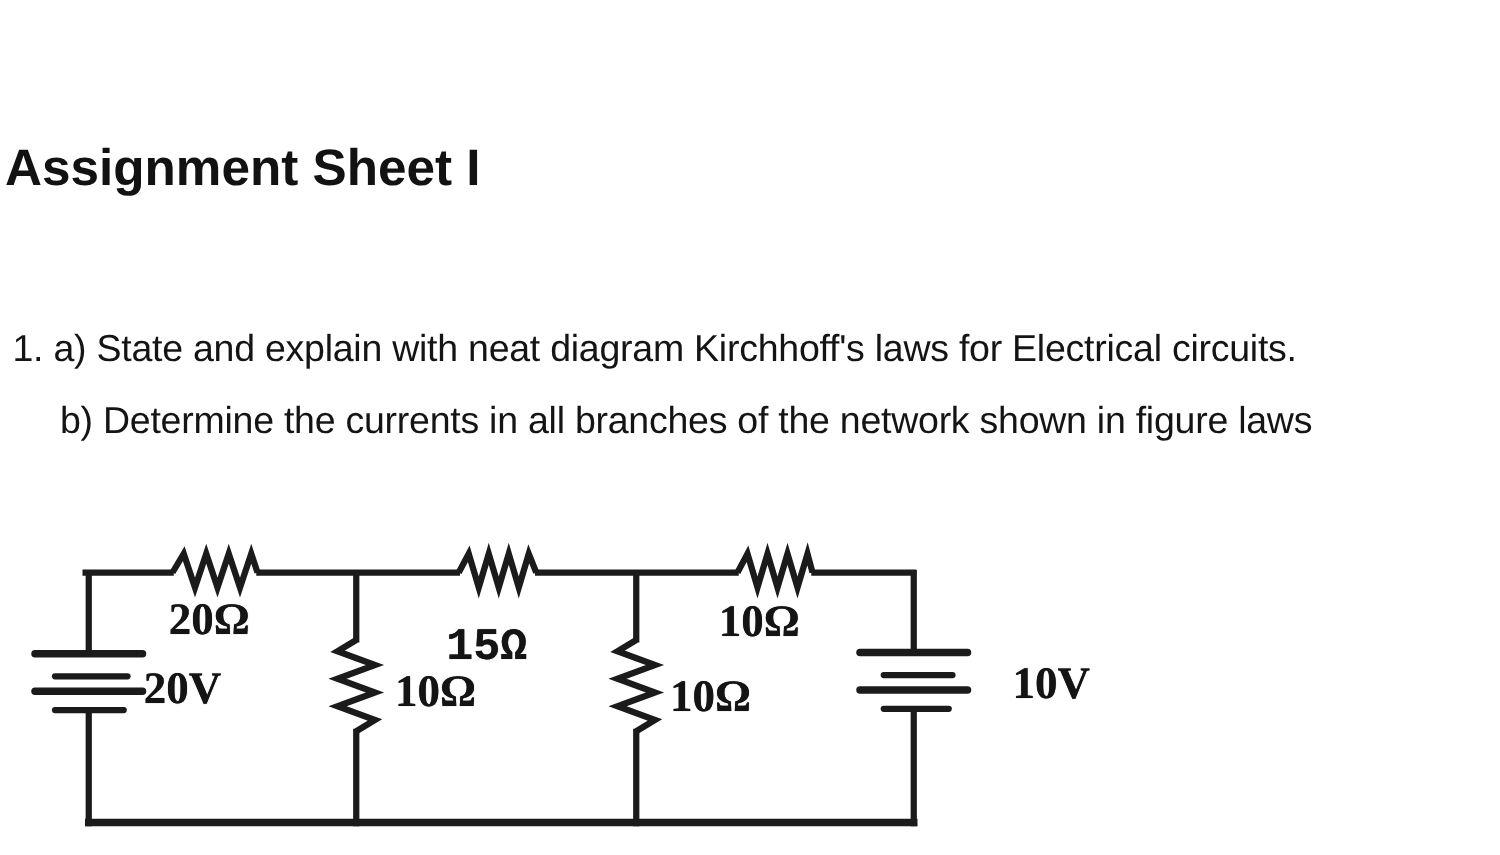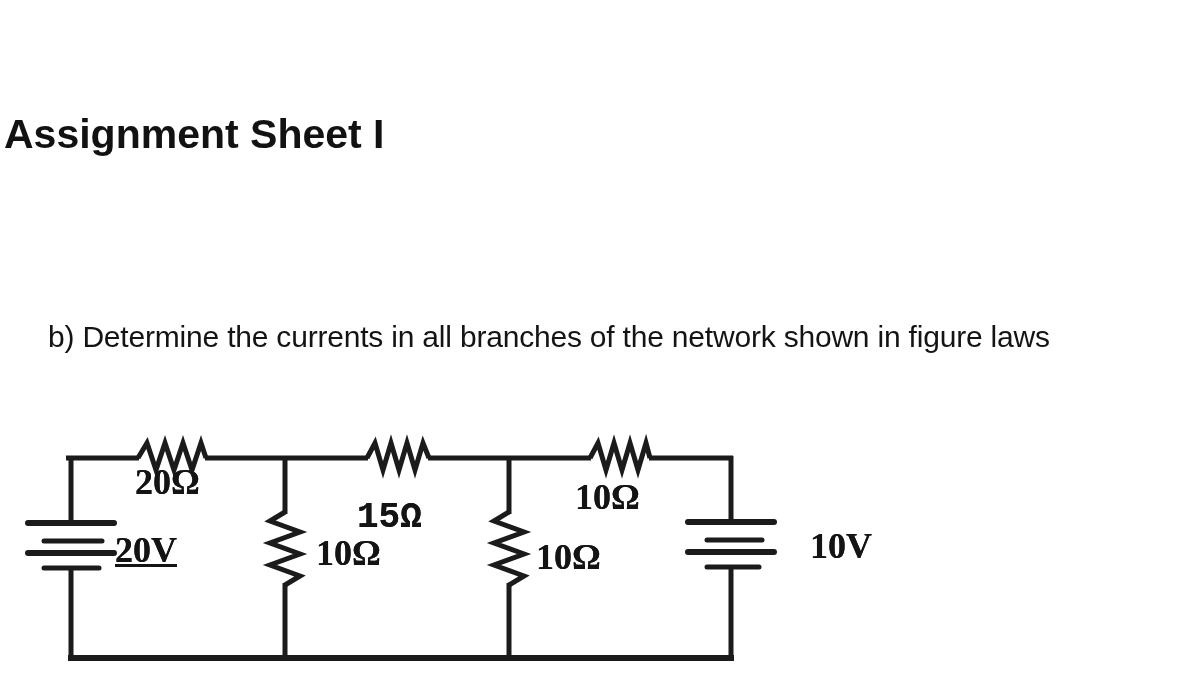--- a/index.html
+++ b/index.html
@@ -39,35 +39,36 @@
   .clabel {
     position: absolute;
     font-family: "Liberation Serif", serif;
     font-weight: 700;
     font-size: 36px;
     line-height: 1;
     color: #141414;
     white-space: nowrap;
     text-shadow: 0 0 0.6px #222;
   }
-  .lbl-r1 { left: 135px; top: 464px; text-align: center; }
+  .lbl-r1 { left: 135px; top: 477px; text-align: center; }
   .lbl-r2 { left: 357px; top: 500px; font-family: Liberation Mono, monospace; }
   .lbl-r3 { left: 575px; top: 479px; }
   .lbl-vr1 { left: 316px; top: 535px; }
   .lbl-vr2 { left: 536px; top: 539px; }
-  .lbl-v1 { left: 115px; top: 532px; text-decoration: underline; }
+  .lbl-v1 { left: 115px; top: 532px; }
   .lbl-v2 { left: 781px; top: 528px; margin-left: 29px; }
 </style>
 </head>
 <body>
 
 <div class="page">
 
   <h1 class="title">Assignment Sheet I</h1>
 
+  <div class="q-line q-a">1. a) State and explain with neat diagram Kirchhoff's laws for Electrical circuits.</div>
   <div class="q-line q-b">b) Determine the currents in all branches of the network shown in figure laws</div>
 
   <div class="figure">
 
     <svg class="circuit-svg" width="1200" height="684" viewBox="0 0 1200 684" fill="none">
       <g stroke-width="5" stroke-linecap="butt" stroke-linejoin="miter" fill="none" stroke="#1b1b1b">
 
         <line x1="66" y1="458" x2="139" y2="458"></line>
         <line x1="205" y1="458" x2="368" y2="458"></line>
         <line x1="428" y1="458" x2="591" y2="458"></line>

